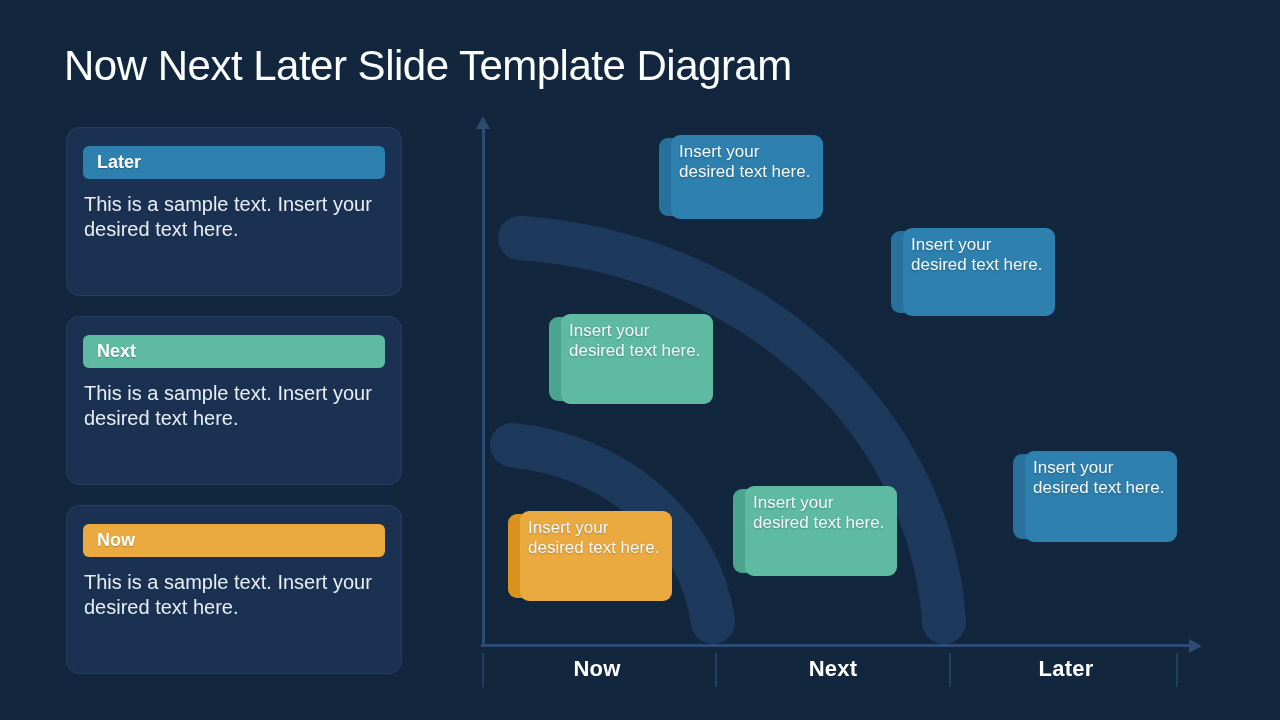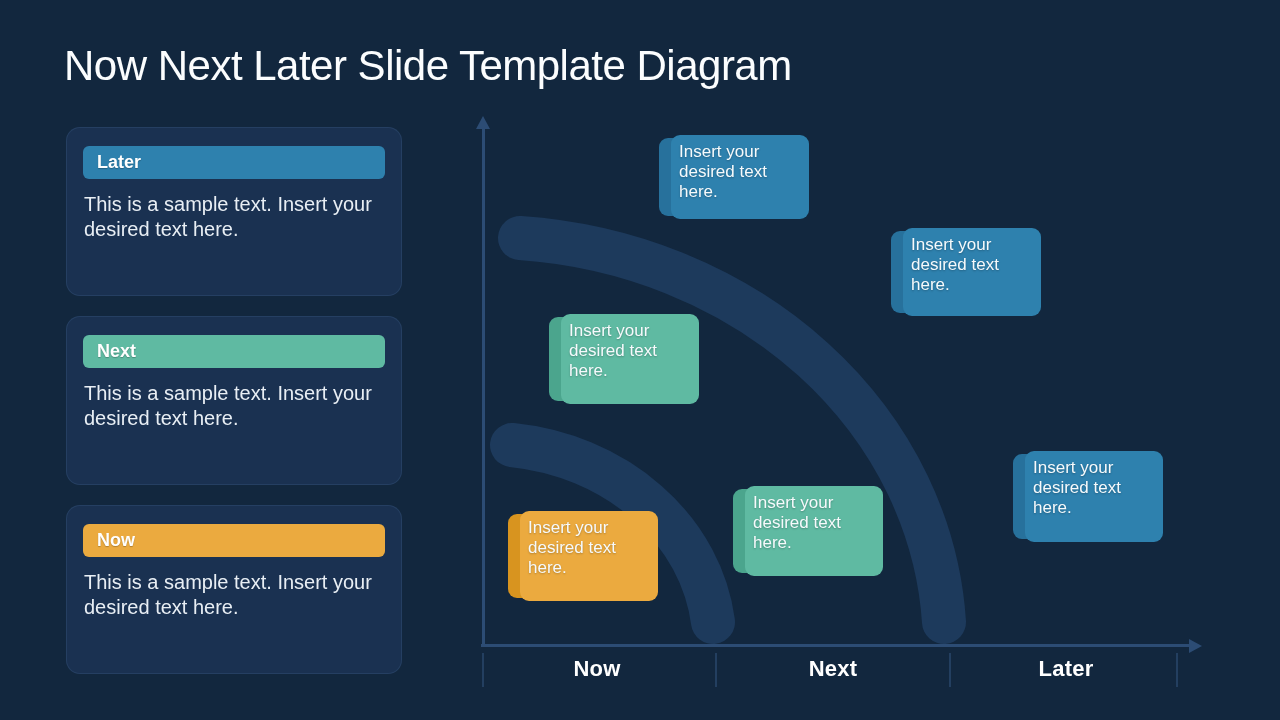--- a/index.html
+++ b/index.html
@@ -70,21 +70,21 @@
   .tick-3 { left: 1176px; }
   .axis-label {
     position: absolute; top: 656px; width: 160px; text-align: center;
     font-size: 22px; font-weight: 700; color: #ffffff; letter-spacing: 0.2px;
   }
   .axis-label-now   { left: 517px; }
   .axis-label-next  { left: 753px; }
   .axis-label-later { left: 986px; }
 
   
-  .note { position: absolute; width: 150px; height: 88px; }
+  .note { position: absolute; width: 164px; height: 88px; }
   .note-strip {
     position: absolute; left: 0; top: 3px; bottom: 3px; width: 40px;
     border-radius: 9px;
   }
   .note-body {
     position: absolute; left: 12px; top: 0; right: 0; bottom: 0;
     border-radius: 9px; padding: 7px 6px 6px 8px;
     font-size: 17px; line-height: 20px; color: #f6fafc;
     text-shadow: 0 1px 2px rgba(0,0,0,0.25);
   }

